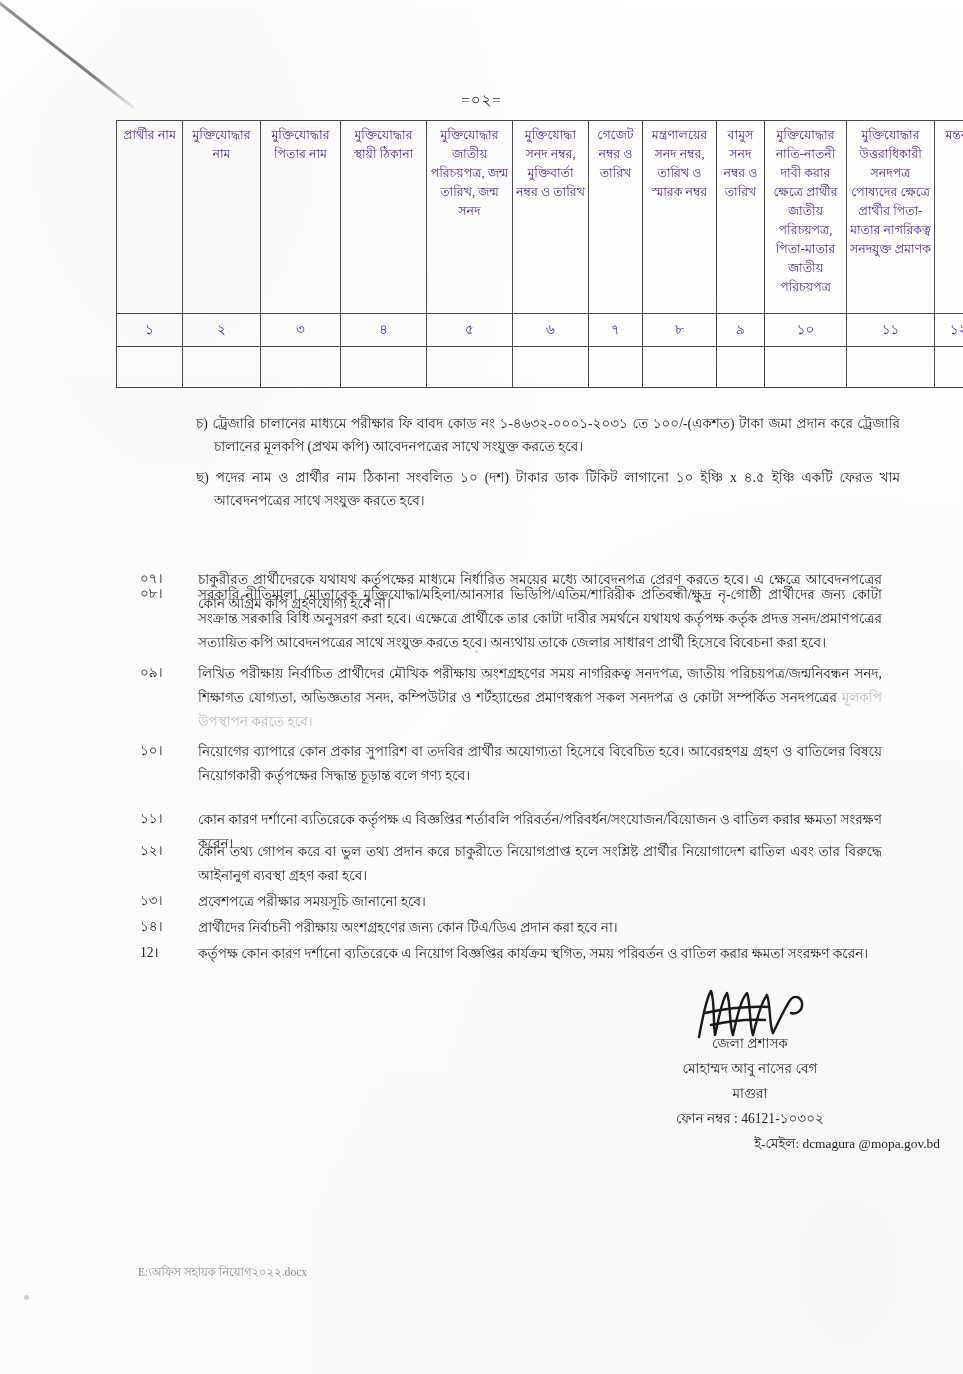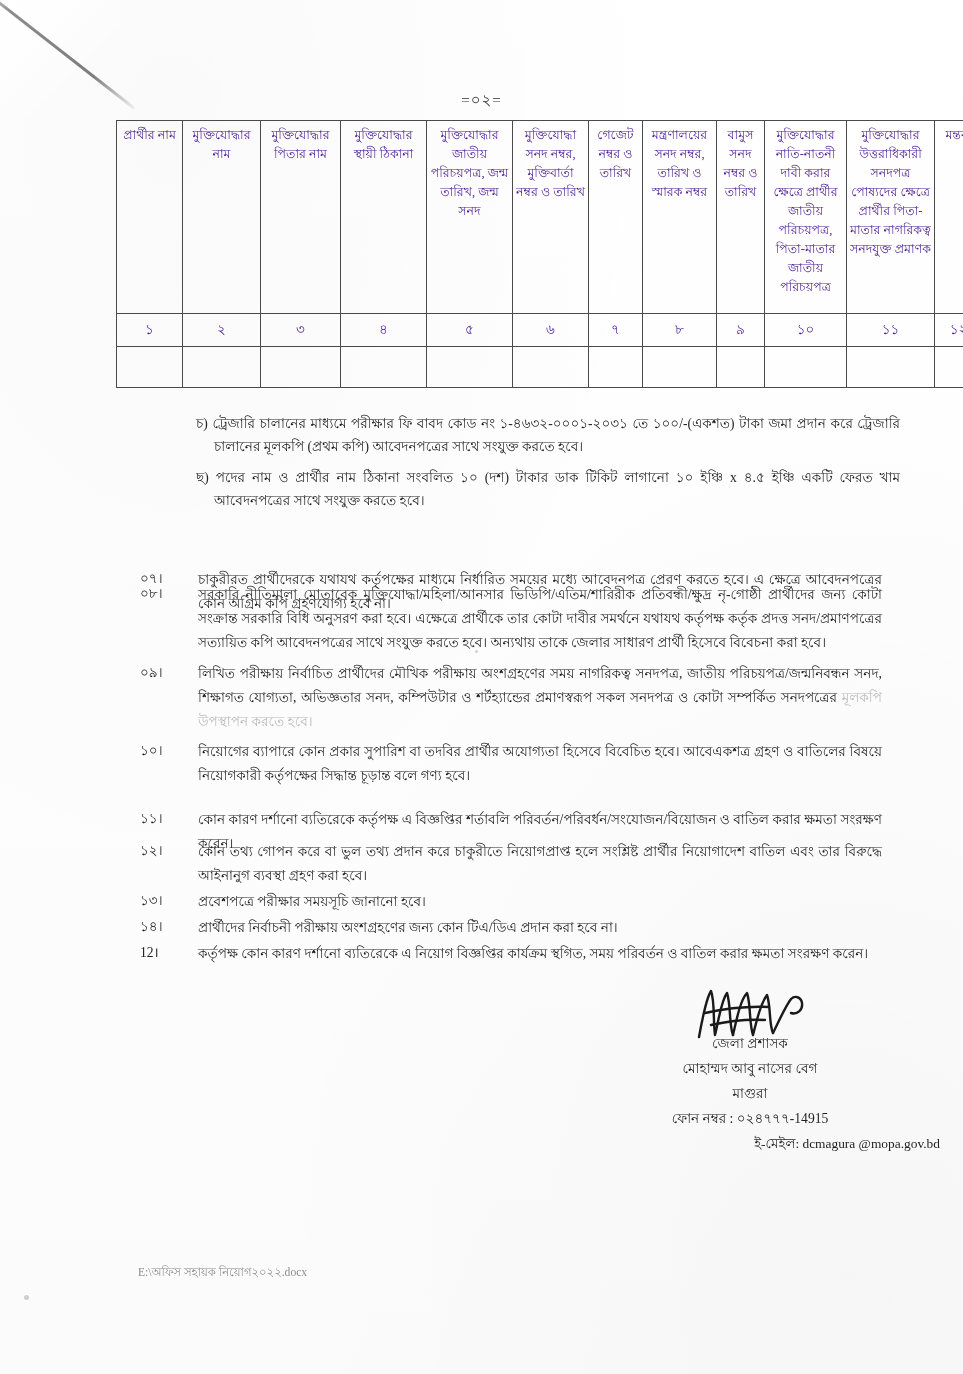--- a/index.html
+++ b/index.html
@@ -302,21 +302,21 @@
   <div class="item faded" id="item-09">
     <span class="num">০৯।</span>
     <div class="body">
       <span>লিখিত পরীক্ষায় নির্বাচিত প্রার্থীদের মৌখিক পরীক্ষায় অংশগ্রহণের সময় নাগরিকত্ব সনদপত্র, জাতীয় পরিচয়পত্র/জন্মনিবন্ধন সনদ, শিক্ষাগত যোগ্যতা, অভিজ্ঞতার সনদ, কম্পিউটার ও শর্টহ্যান্ডের প্রমাণস্বরূপ সকল সনদপত্র ও কোটা সম্পর্কিত সনদপত্রের</span>
       <span class="faint-tail">মূলকপি উপস্থাপন করতে হবে।</span>
     </div>
   </div>
 
   <div class="item" id="item-10">
     <span class="num">১০।</span>
-    <div class="body">নিয়োগের ব্যাপারে কোন প্রকার সুপারিশ বা তদবির প্রার্থীর অযোগ্যতা হিসেবে বিবেচিত হবে। আবেএকশত্র গ্রহণ ও বাতিলের বিষয়ে নিয়োগকারী কর্তৃপক্ষের সিদ্ধান্ত চূড়ান্ত বলে গণ্য হবে।</div>
+    <div class="body">নিয়োগের ব্যাপারে কোন প্রকার সুপারিশ বা তদবির প্রার্থীর অযোগ্যতা হিসেবে বিবেচিত হবে। আবেরহণয্র গ্রহণ ও বাতিলের বিষয়ে নিয়োগকারী কর্তৃপক্ষের সিদ্ধান্ত চূড়ান্ত বলে গণ্য হবে।</div>
   </div>
 
   <div class="item" id="item-11">
     <span class="num">১১।</span>
     <div class="body">কোন কারণ দর্শানো ব্যতিরেকে কর্তৃপক্ষ এ বিজ্ঞপ্তির শর্তাবলি পরিবর্তন/পরিবর্ধন/সংযোজন/বিয়োজন ও বাতিল করার ক্ষমতা সংরক্ষণ করেন।</div>
   </div>
 
   <div class="item" id="item-12">
     <span class="num">১২।</span>
     <div class="body">কোন তথ্য গোপন করে বা ভুল তথ্য প্রদান করে চাকুরীতে নিয়োগপ্রাপ্ত হলে সংশ্লিষ্ট প্রার্থীর নিয়োগাদেশ বাতিল এবং তার বিরুদ্ধে আইনানুগ ব্যবস্থা গ্রহণ করা হবে।</div>
@@ -345,21 +345,21 @@
           <path d="M48 50 C52 32, 56 14, 62 8 C66 20, 64 38, 68 50 C72 34, 76 18, 82 10 C86 22, 84 40, 88 48"></path>
           <path d="M88 48 C94 36, 100 22, 106 14 C110 10, 116 12, 117 18 C118 25, 112 30, 106 28"></path>
           <path d="M20 28 C38 24, 60 21, 84 22"></path>
           <path d="M26 40 C44 36, 62 34, 80 35"></path>
         </g>
       </svg>
     </div>
     <div class="sig-line">জেলা প্রশাসক</div>
     <div class="sig-line">মোহাম্মদ আবু নাসের বেগ</div>
     <div class="sig-line">মাগুরা</div>
-    <div class="sig-line">ফোন নম্বর : ০২৪৭৭৭-14915</div>
+    <div class="sig-line">ফোন নম্বর : 46121-১০৩০২</div>
     <div class="sig-line" id="sig-email">
       <span>ই-মেইল:</span>
       <span class="latin">dcmagura @mopa.gov.bd</span>
     </div>
   </div>
 
   <div id="doc-footer">E:\অফিস সহায়ক নিয়োগ২০২২.docx</div>
 
 </div>
 

